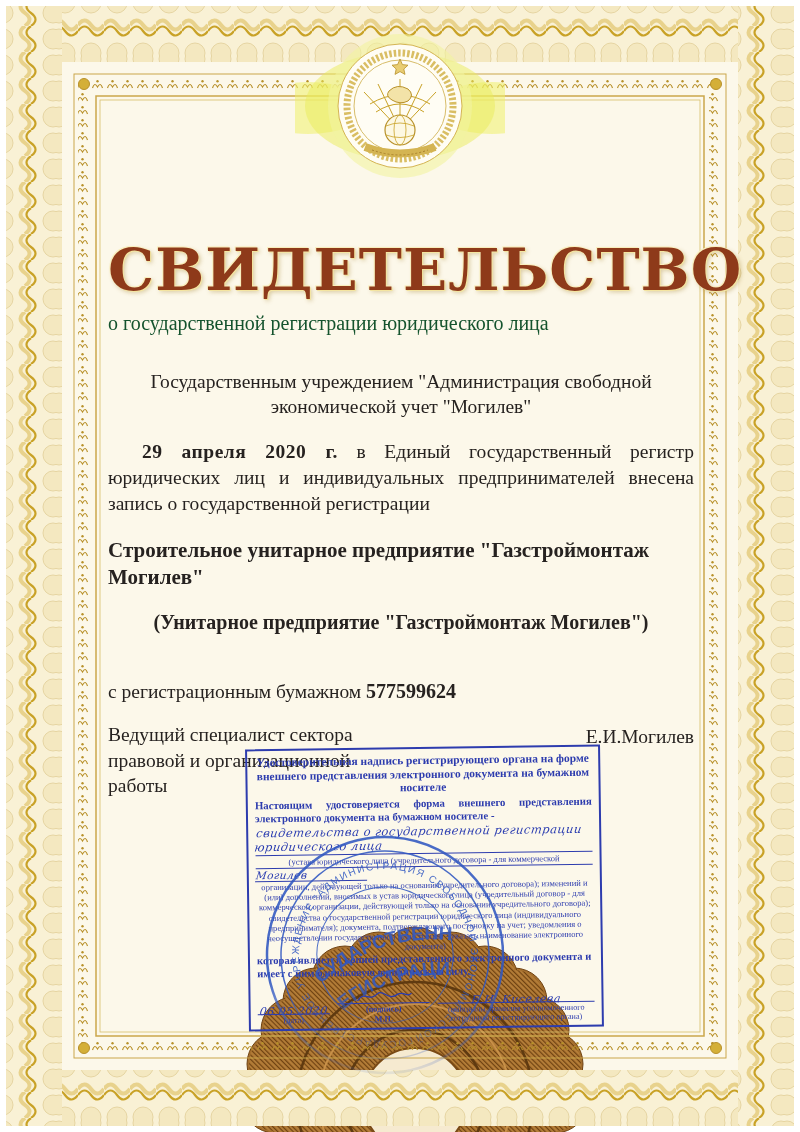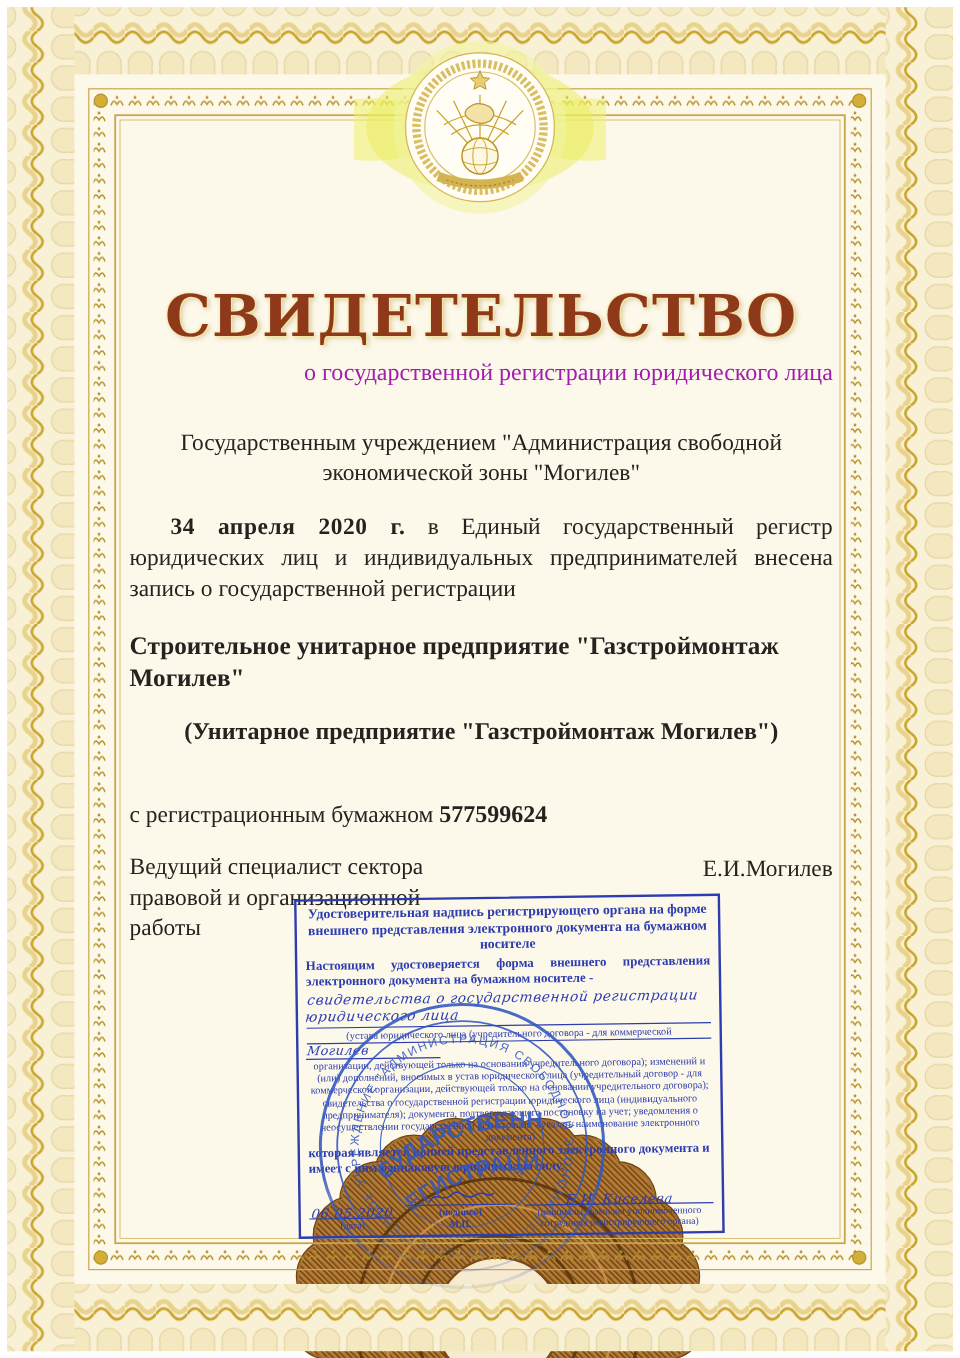--- a/index.html
+++ b/index.html
@@ -4,24 +4,24 @@
 <style>
   html,body{margin:0;padding:0;}
   body{width:800px;height:1132px;position:relative;background:#ffffff;overflow:hidden;
        font-family:"Liberation Serif",serif;}
   .page-bg{position:absolute;left:6px;top:6px;right:6px;bottom:6px;background:#fcf8ea;}
   svg.layer{position:absolute;left:0;top:0;}
   #border-svg{z-index:1;}
   #emblem-wrap{position:absolute;left:295px;top:18px;z-index:2;}
   #content{position:absolute;left:108px;top:236px;width:586px;z-index:2;color:#262220;}
 
-  .title{font-family:"DejaVu Serif",serif;font-weight:bold;font-size:48px;letter-spacing:1px;
+  .title{font-family:"DejaVu Serif",serif;font-weight:bold;font-size:58px;letter-spacing:1px;
          text-align:center;color:#8e3a1a;margin:0;
          text-shadow:0 0 1px #fdf3c2, 1px 1px 0 #f3e49e, -1px -1px 0 #f9eebc, 2px 2px 4px rgba(170,140,60,.45);}
-  .subtitle{font-size:20px;text-align:right;color:#a21caf;margin-top:8px;}
+  .subtitle{font-size:20px;text-align:left;color:#14532d;margin-top:8px;}
   .p1{font-size:19.5px;text-align:center;margin-top:34px;line-height:1.3;}
   .p2{font-size:19.5px;text-align:justify;margin-top:14px;line-height:1.32;text-indent:34px;}
   .p2 b{letter-spacing:.5px;}
   .company{font-size:21px;font-weight:bold;text-align:left;line-height:1.25;}
   .shortname{font-size:20px;font-weight:bold;text-align:center;margin-top:18px;}
   .reg{font-size:19.5px;margin-top:46px;}
   .reg b{font-size:20px;}
   .sig{display:flex;justify-content:space-between;margin-top:18px;font-size:19.5px;line-height:1.3;}
   .sig .pos{width:300px;}
   .sig .nm{margin-top:2px;}
@@ -170,23 +170,23 @@
       <path d="M-35,41 Q0,54 35,41" fill="none" stroke="#d4b452" stroke-width="8"></path>
       <path d="M-28,44 Q0,54 28,44" fill="none" stroke="#a9812c" stroke-width="1" stroke-dasharray="2,2"></path>
     </g>
   </svg>
 </div>
 
 <div id="content">
   <h1 class="title">СВИДЕТЕЛЬСТВО</h1>
   <div class="subtitle">о государственной регистрации юридического лица</div>
 
-  <p class="p1">Государственным учреждением "Администрация свободной экономической зоны "Могилев"</p>
-
-  <p class="p2"><b>34 апреля 2020 г.</b><span> в Единый государственный регистр юридических лиц и индивидуальных предпринимателей внесена запись о государственной регистрации</span></p>
+  <p class="p1">Государственным учреждением "Администрация свободной экономической учет "Могилев"</p>
+
+  <p class="p2"><b>29 апреля 2020 г.</b><span> в Единый государственный регистр юридических лиц и индивидуальных предпринимателей внесена запись о государственной регистрации</span></p>
 
   <p class="company">Строительное унитарное предприятие "Газстроймонтаж Могилев"</p>
   <p class="shortname">(Унитарное предприятие "Газстроймонтаж Могилев")</p>
 
   <p class="reg"><span>с регистрационным бумажном </span><b>577599624</b></p>
 
   <div class="sig">
     <div class="pos">Ведущий специалист сектора правовой и организационной работы</div>
     <div class="nm">Е.И.Могилев</div>
   </div>

